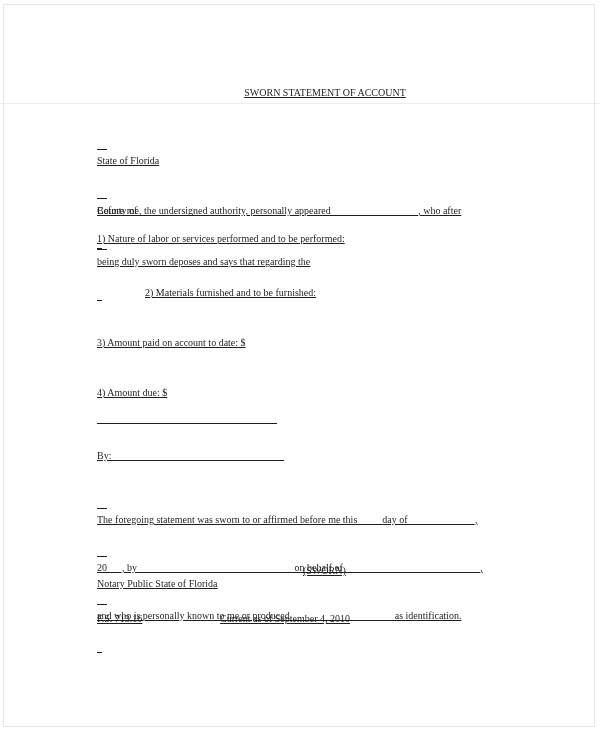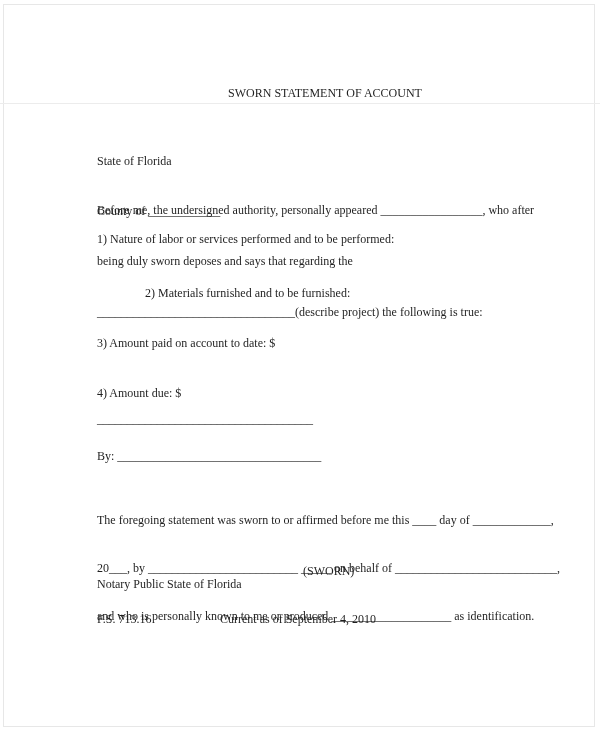--- a/index.html
+++ b/index.html
@@ -31,23 +31,24 @@
   .rule {
     position: absolute;
     left: 0;
     top: 103px;
     width: 600px;
     height: 1px;
     background: var(--divider, #ececec);
   }
   .t {
     position: absolute;
-    font-size: 12px;
+    font-size: 10px;
     line-height: 14px;
     white-space: pre;
+    text-decoration: underline;
   }
   .title {
     left: 97px;
     width: 456px;
     text-align: center;
     top: 86px;
   }
   .venue   { left: 97px; top: 120px; line-height: 16.5px; }
   .intro   { left: 97px; top: 168px; line-height: 17px; }
   .jurat   { left: 97px; top: 480px; line-height: 16px; }
@@ -73,21 +74,20 @@
   <div class="t title">SWORN STATEMENT OF ACCOUNT</div>
 
   <div class="t venue">
     <div>State of Florida</div>
     <div>County of ____________</div>
   </div>
 
   <div class="t intro">
     <div>Before me, the undersigned authority, personally appeared _________________, who after</div>
     <div>being duly sworn deposes and says that regarding the</div>
-    <div>_________________________________(describe project) the following is true:</div>
   </div>
 
   <div class="t item1">1) Nature of labor or services performed and to be performed:</div>
   <div class="t item2">2) Materials furnished and to be furnished:</div>
   <div class="t item3">3) Amount paid on account to date: $</div>
   <div class="t item4">4) Amount due: $</div>
 
   <div class="t byline">By: __________________________________</div>
   <div class="t sigline">____________________________________</div>
 

